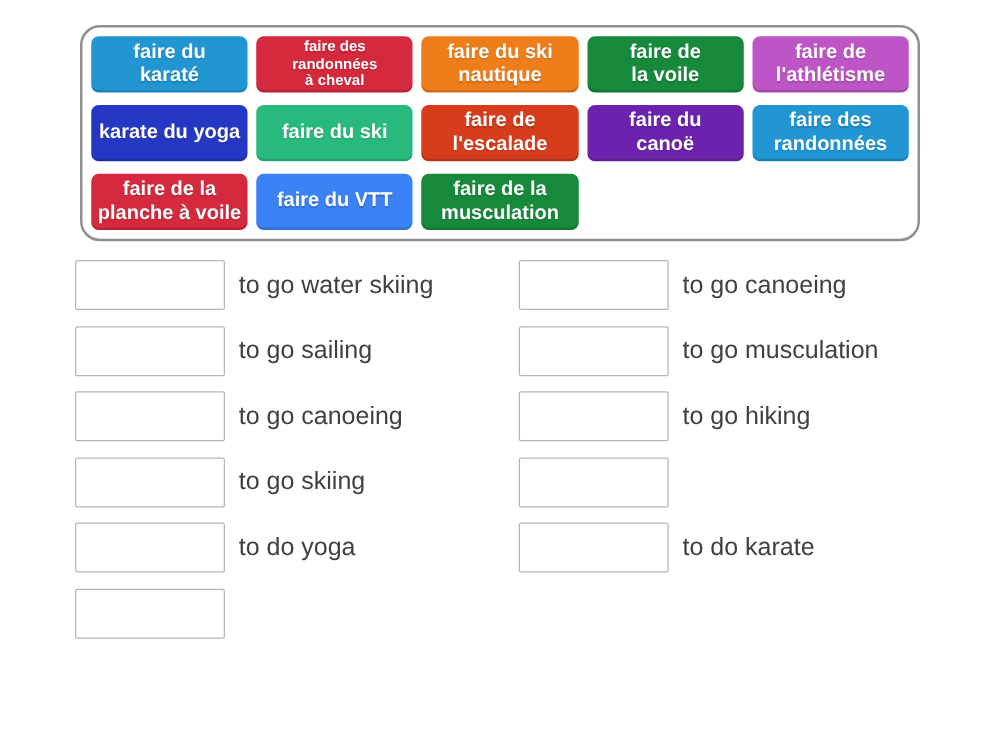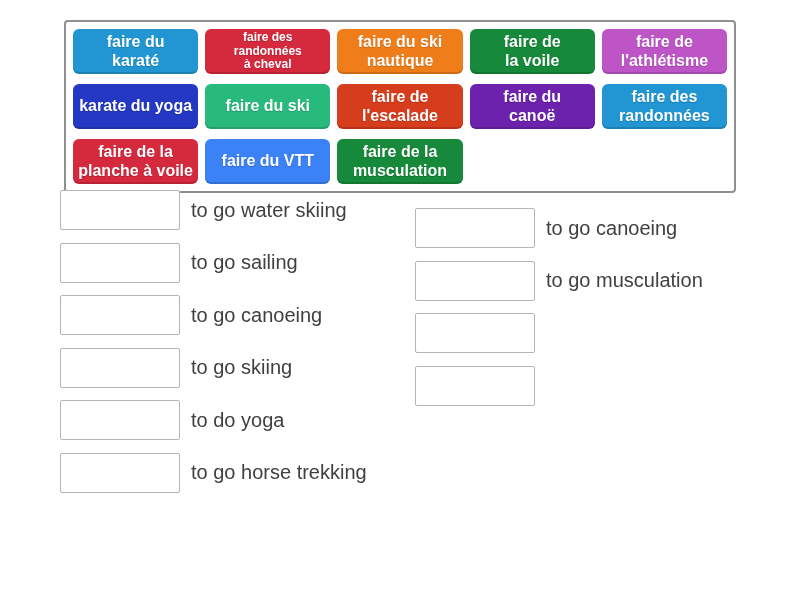--- a/index.html
+++ b/index.html
@@ -8,21 +8,21 @@
     font-family: "Liberation Sans", "DejaVu Sans", sans-serif;
     width: 800px; height: 600px; position: relative; overflow: hidden;
   }
   .stage { position: absolute; inset: 0; width: 800px; height: 600px; background:#fff; }
 
   
   .board {
     position: absolute; left: 64px; top: 20px; width: 672px;
     background: #ffffff;
     border: 2px solid #909090;
-    border-radius: 4px;
+    border-radius: 16px;
     padding: 7px;
   }
   .tile-grid {
     display: grid;
     grid-template-columns: repeat(5, 1fr);
     grid-auto-rows: 45px;
     column-gap: 7px;
     row-gap: 10px;
   }
   .tile {
@@ -38,21 +38,21 @@
     padding: 2px 3px;
     cursor: grab;
     text-shadow: 0 1px 1px rgba(0,0,0,0.18);
     box-shadow: inset 0 -2px 0 rgba(0,0,0,0.14);
     user-select: none;
   }
   .tile-small { font-size: 12px; line-height: 1.15; }
 
   
   .col { position: absolute; display: flex; flex-direction: column; row-gap: 12.5px; }
-  .col-left  { left: 60px;  top: 190px; }
+  .col-left  { left: 60px;  top: 208px; }
   .col-right { left: 415px; top: 208px; justify-content: center; }
   .match-row { display: flex; align-items: center; height: 40px; }
   .slot {
     width: 120px; height: 40px; flex: 0 0 120px;
     background: #ffffff;
     border: 1px solid #b5b5b5;
     border-radius: 2px;
   }
   .match-label {
     margin-left: 11px;
@@ -101,33 +101,37 @@
       <div class="match-row">
         <div class="slot"></div>
         <div class="match-label">to go skiing</div>
       </div>
       <div class="match-row">
         <div class="slot"></div>
         <div class="match-label">to do yoga</div>
       </div>
       <div class="match-row">
         <div class="slot"></div>
-        <div class="match-label">to go horse trekking</div>
       </div>
     </div>
   <div class="col col-right">
       <div class="match-row">
         <div class="slot"></div>
         <div class="match-label">to go canoeing</div>
       </div>
       <div class="match-row">
         <div class="slot"></div>
         <div class="match-label">to go musculation</div>
       </div>
       <div class="match-row">
         <div class="slot"></div>
+        <div class="match-label">to go hiking</div>
       </div>
       <div class="match-row">
         <div class="slot"></div>
+      </div>
+      <div class="match-row">
+        <div class="slot"></div>
+        <div class="match-label">to do karate</div>
       </div>
     </div>
 
 </div>
 
 </body></html>

